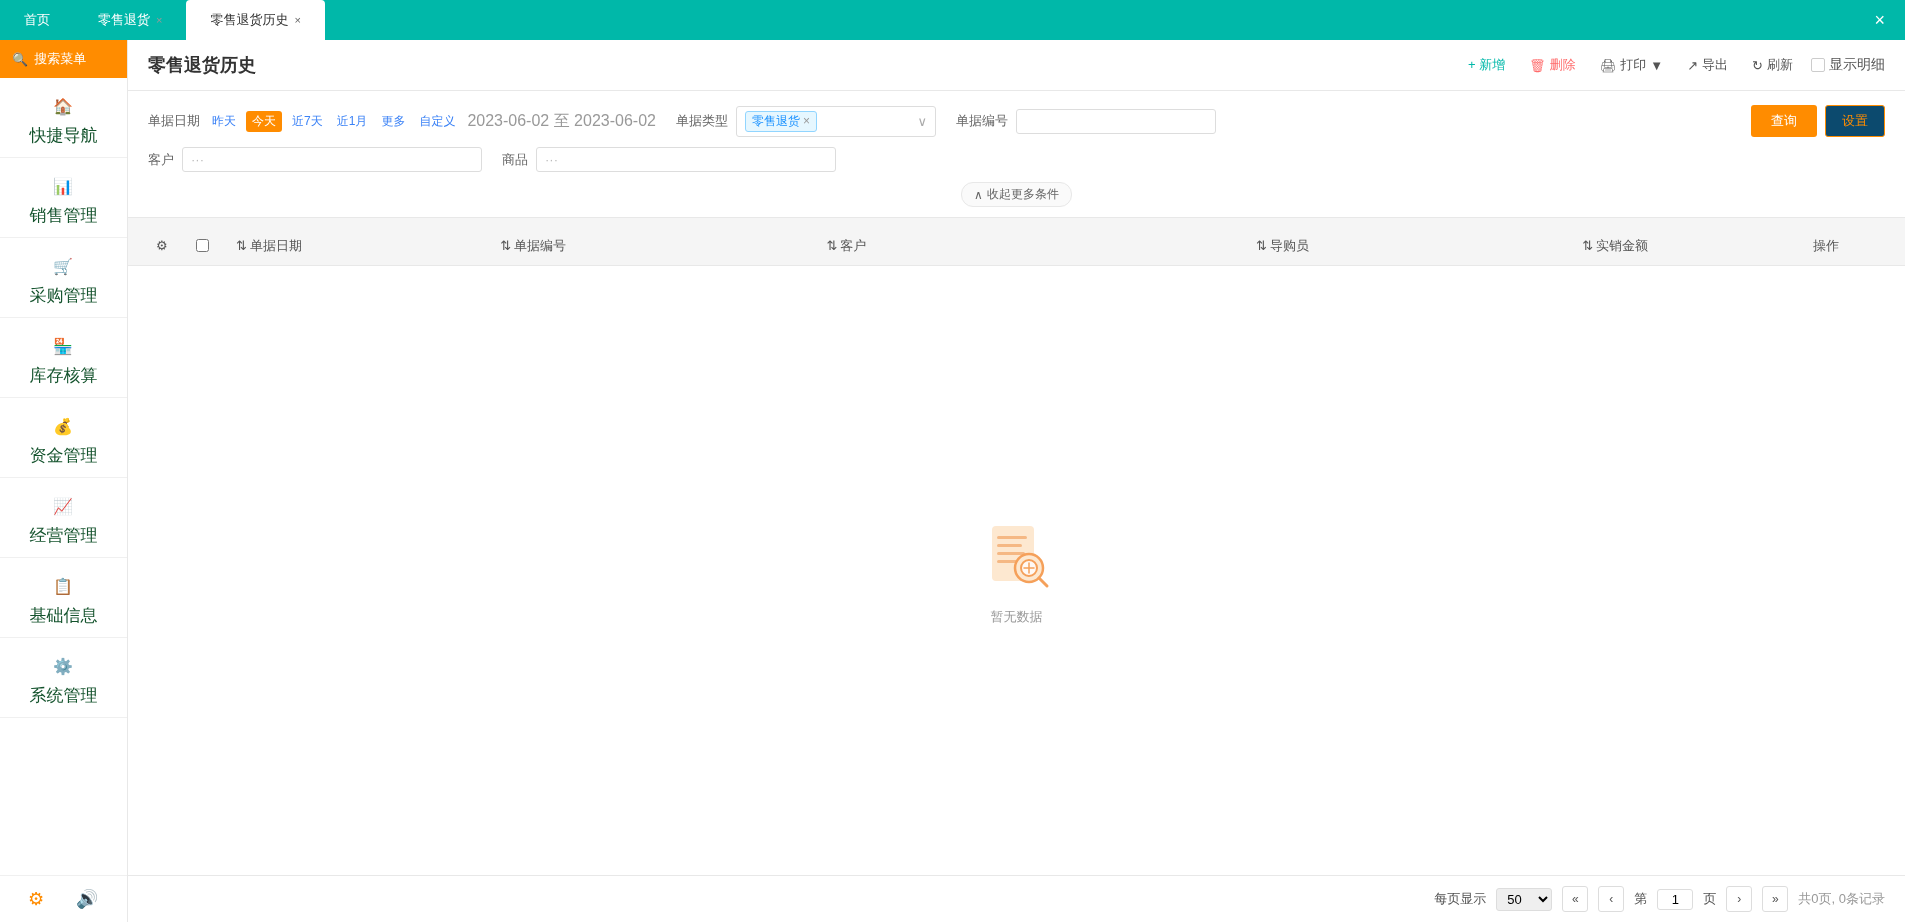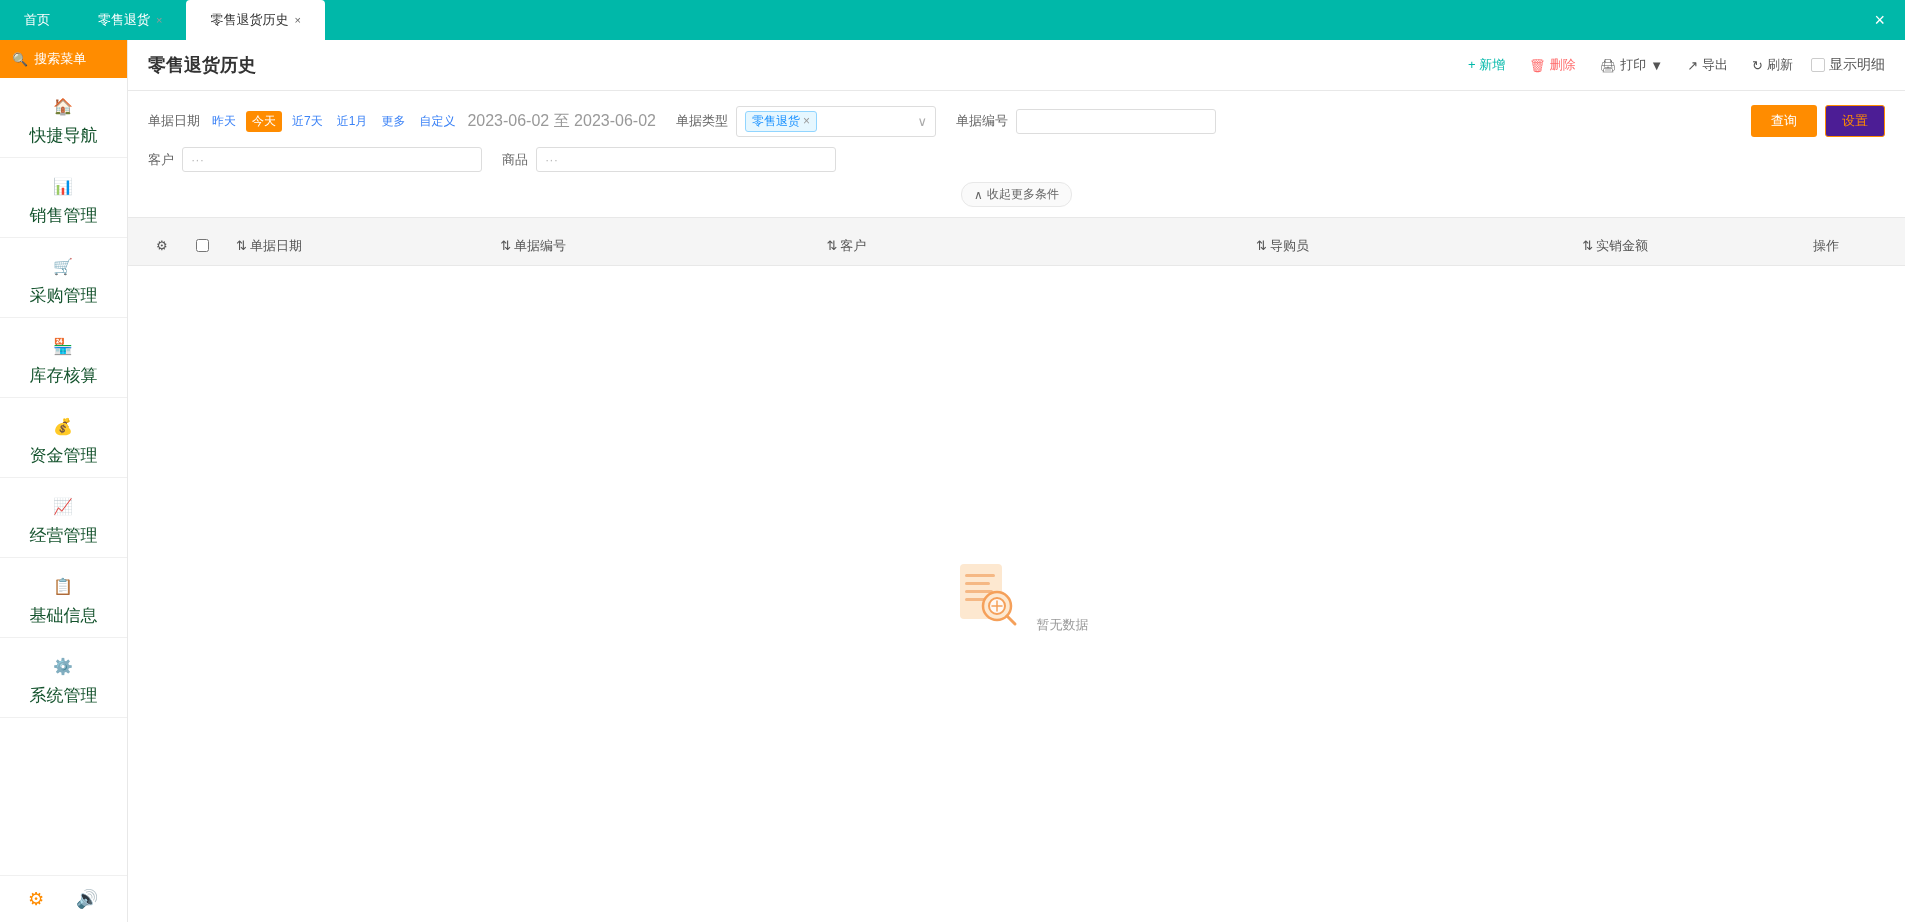--- a/index.html
+++ b/index.html
@@ -279,21 +279,21 @@
     .query-btn {
       background: #ff8c00;
       color: #fff;
       border: none;
       border-radius: 3px;
       padding: 6px 20px;
       font-size: 13px;
       cursor: pointer;
     }
     .settings-btn {
-      background: #4c1d95;
+      background: #0c4a6e;
       color: #ff8c00;
       border: 1px solid #ff8c00;
       border-radius: 3px;
       padding: 6px 16px;
       font-size: 13px;
       cursor: pointer;
     }
 
     
     .table-area {
@@ -334,22 +334,22 @@
 
     .table-body {
       flex: 1;
       display: flex;
       flex-direction: column;
       align-items: center;
       justify-content: center;
     }
     .empty-state {
       display: flex;
-      flex-direction: row;
-      align-items: flex-end;
+      flex-direction: column;
+      align-items: center;
       gap: 12px;
     }
     .empty-icon {
       width: 80px;
       height: 80px;
       position: relative;
     }
     .empty-text {
       font-size: 13px;
       color: #999;
@@ -604,16 +604,33 @@
               <line x1="62" y1="62" x2="70" y2="70" stroke="#f5a05a" stroke-width="3" stroke-linecap="round"></line>
 
               <line x1="47" y1="52" x2="57" y2="52" stroke="#f5a05a" stroke-width="1.5" stroke-linecap="round"></line>
               <line x1="52" y1="47" x2="52" y2="57" stroke="#f5a05a" stroke-width="1.5" stroke-linecap="round"></line>
             </svg>
           </div>
           <span class="empty-text">暂无数据</span>
         </div>
       </div>
 
+      <div class="pagination-bar">
+        <span>每页显示</span>
+        <select class="page-size-select">
+          <option>10</option>
+          <option>20</option>
+          <option selected="">50</option>
+          <option>100</option>
+        </select>
+        <div class="page-nav-btn">«</div>
+        <div class="page-nav-btn">‹</div>
+        <span>第</span>
+        <input class="page-input" type="text" value="1" style="">
+        <span>页</span>
+        <div class="page-nav-btn">›</div>
+        <div class="page-nav-btn">»</div>
+        <span class="page-total">共0页, 0条记录</span>
+      </div>
     </div>
 
   </div>
 </div>
 
 </body></html>

